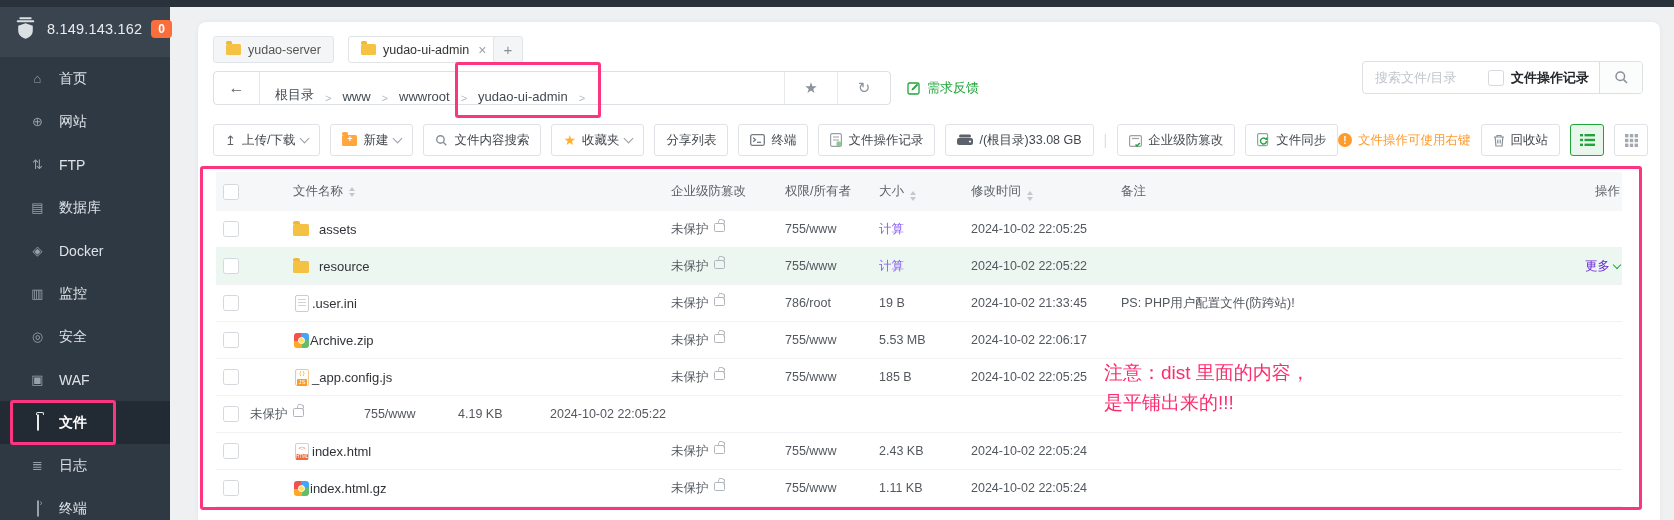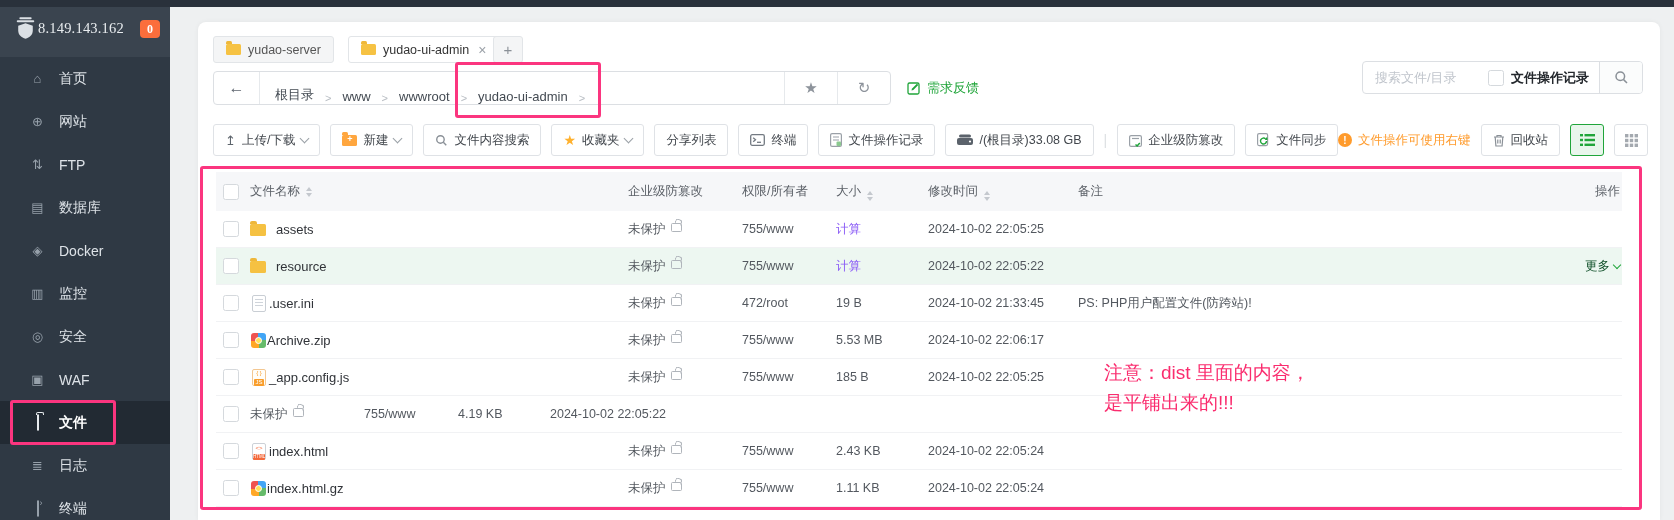--- a/index.html
+++ b/index.html
@@ -2,21 +2,21 @@
 <html><head>
 <meta charset="utf-8">
 <style>
   html,body{margin:0;padding:0;background:#dfe2e5;}
   .screen{position:relative;width:1674px;height:520px;overflow:hidden;background:#eef0f1;
           font-family:"Liberation Sans","DejaVu Sans",sans-serif;-webkit-font-smoothing:antialiased;}
   
   .topstrip{position:absolute;left:0;top:0;right:0;height:7px;background:#29313b;z-index:9;}
   
   .sidebar{position:absolute;left:0;top:0;width:170px;height:520px;background:#2f3944;z-index:2;}
-  .sb-header{height:57px;background:#3a444f;display:flex;align-items:center;padding:0 10px 0 13px;box-sizing:border-box;font-family:Liberation Serif, serif;}
+  .sb-header{height:57px;background:#3a444f;display:flex;align-items:center;gap:9px;padding:0 10px 0 13px;box-sizing:border-box;}
   .sb-ip{color:#e8ecef;font-size:14.5px;flex:1;letter-spacing:.2px;}
   .sb-badge{background:#fb6e3c;color:#fff;font-size:12px;font-weight:bold;border-radius:4px;padding:2px 7px;line-height:14px;}
   .sb-nav{padding-top:0;}
   .sb-item{height:43px;display:flex;align-items:center;gap:13px;padding-left:29px;color:#dde2e7;font-size:14px;cursor:pointer;}
   .sb-item.active{background:#222a33;color:#fff;font-weight:bold;}
   .ni{width:17px;text-align:center;color:#97a1ab;font-size:13px;flex:none;}
   .sb-item.active .ni{color:#e8ecef;}
   .ni-term{width:15px;height:11px;border:1.4px solid #97a1ab;border-radius:2px;position:relative;}
   .ni-term::before{content:"›";position:absolute;left:2px;top:-3px;color:#97a1ab;font-size:9px;}
   .ni-fold{width:14px;height:10px;border:1.5px solid #e8ecef;border-radius:2px;position:relative;}
@@ -66,27 +66,27 @@
             display:flex;align-items:center;justify-content:center;}
   .vbtn{width:34px;height:32px;box-sizing:border-box;border:1px solid #dfe2e6;border-radius:3px;background:#fff;
         display:flex;align-items:center;justify-content:center;cursor:pointer;}
   .vbtn.active{border-color:#20a53a;background:#e9f6ec;}
   
   .ftable{position:absolute;left:216px;top:172px;width:1406px;z-index:3;}
   .thead{display:flex;align-items:center;height:39px;background:#f6f7f9;font-size:12.5px;color:#5a5f66;}
   .trow{display:flex;align-items:center;height:36px;border-bottom:1px solid #f1f2f4;font-size:12.5px;color:#53585f;background:#fff;}
   .trow.hl{background:#edf7f1;}
   .c1{width:34px;padding-left:7px;box-sizing:border-box;display:flex;align-items:center;}
-  .c2{width:378px;display:flex;align-items:center;}
+  .c2{width:378px;display:flex;align-items:center;margin-left:43px;}
   .c3{width:114px;}.c4{width:94px;}.c5{width:92px;white-space:nowrap;}
   .c6{width:150px;white-space:nowrap;}.c7{flex:1;white-space:nowrap;overflow:hidden;}
   .c8{width:90px;text-align:right;padding-right:2px;}
   .fname{color:#303338;font-size:13px;}
   .green{color:#8b5cf6;cursor:pointer;}
-  .more-link{color:#14532d;font-size:12.5px;cursor:pointer;display:inline-flex;align-items:center;gap:4px;}
+  .more-link{color:#6d28d9;font-size:12.5px;cursor:pointer;display:inline-flex;align-items:center;gap:4px;}
   .chev-g{width:5px;height:5px;border-right:1.4px solid #20a53a;border-bottom:1.4px solid #20a53a;transform:rotate(45deg);margin-top:-2px;}
   .sort{display:inline-flex;flex-direction:column;align-items:center;margin-left:6px;gap:2px;cursor:pointer;}
   .sort i{display:block;width:0;height:0;border-left:3.5px solid transparent;border-right:3.5px solid transparent;}
   .sort .up{border-bottom:4px solid #c4c8ce;}
   .sort .dn{border-top:4px solid #c4c8ce;}
   .lock{display:inline-block;width:9px;height:7px;border:1px solid #b0b5bb;border-radius:1.5px;position:relative;margin-left:5px;vertical-align:1px;}
   .lock::before{content:"";position:absolute;width:5px;height:5px;border:1px solid #b0b5bb;border-bottom:none;border-radius:3px 3px 0 0;top:-5px;left:3.5px;transform:rotate(16deg);}
   
   .fi{flex:none;margin-right:10px;}
   .fi-fold{width:16px;height:12px;background:#f5c142;border-radius:1.5px;position:relative;margin-top:1px;}
@@ -401,21 +401,21 @@
 
     <div class="trow">
       <div class="c1">
           <span class="chk"></span>
         </div>
       <div class="c2">
           <span class="fi fi-file"></span>
           <span class="fname">.user.ini</span>
         </div>
       <div class="c3"><span>未保护</span><span class="lock"></span></div>
-      <div class="c4">472/root</div>
+      <div class="c4">786/root</div>
       <div class="c5">19 B</div>
       <div class="c6">2024-10-02 21:33:45</div>
       <div class="c7">PS: PHP用户配置文件(防跨站)!</div>
       <div class="c8"></div>
     </div>
 
     <div class="trow">
       <div class="c1">
           <span class="chk"></span>
         </div>

